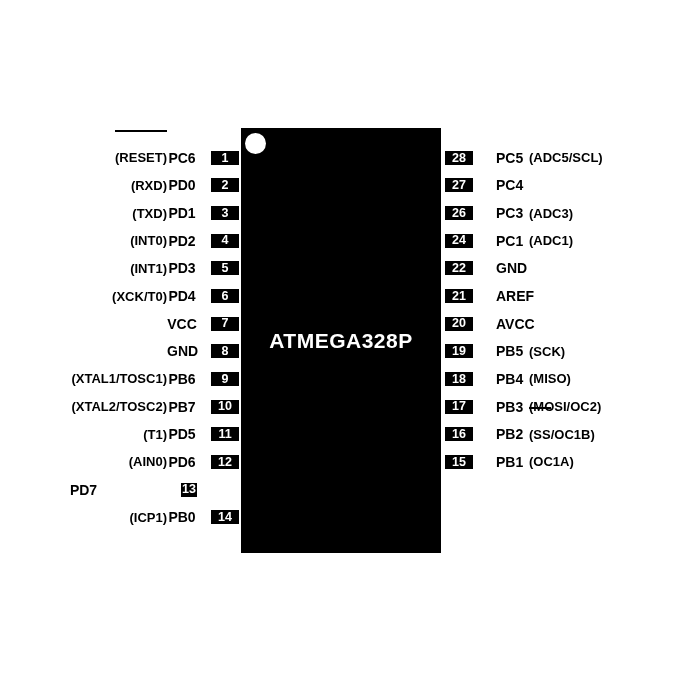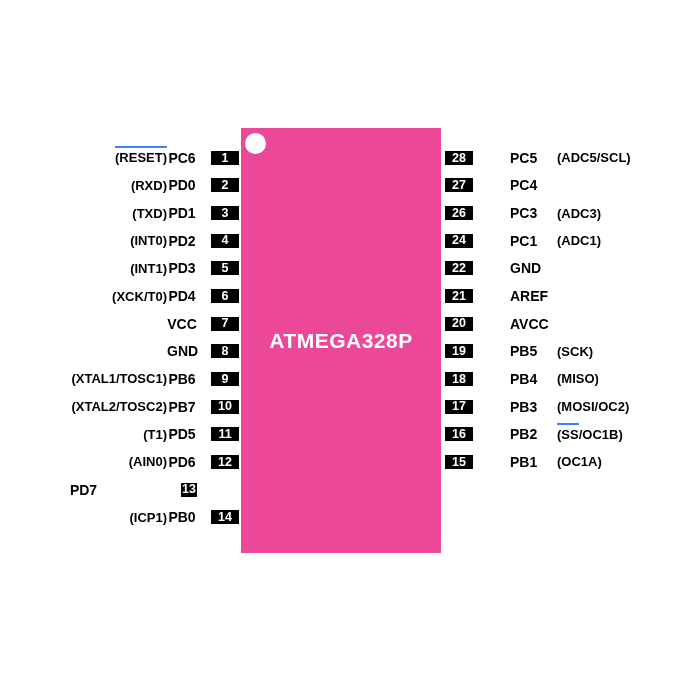--- a/index.html
+++ b/index.html
@@ -1,45 +1,45 @@
 <!DOCTYPE html>
 <html><head>
 <meta charset="utf-8">
 <style>
   * { margin:0; padding:0; box-sizing:border-box; }
   html,body { background:#fff; }
   body { font-family:"Liberation Sans", sans-serif; font-weight:700; color:#000; }
   .canvas { position:relative; width:682px; height:682px; background:#fff; overflow:hidden; }
 
   .chip { position:absolute; left:241px; top:128px; width:200px; height:425px;
-          background:#ec4899; display:flex; align-items:center; justify-content:center; }
+          background:#000000; display:flex; align-items:center; justify-content:center; }
   .dot  { position:absolute; left:4px; top:5px; width:21px; height:21px;
           border-radius:50%; background:#fff; }
   .chip-label { color:#fff; font-size:21px; letter-spacing:0.5px; }
 
   .pins-left  { position:absolute; left:0px;   top:144px; width:239px; }
   .pins-right { position:absolute; left:445px; top:144px; width:237px; }
 
   .row { display:grid; align-items:center; height:27.65px; }
   .lrow { grid-template-columns:1fr 30px 42px; }
-  .rrow { grid-template-columns:28px 56px 1fr;gap:14px; }
+  .rrow { grid-template-columns:28px 56px 1fr; }
 
   .fn { font-size:13px; white-space:nowrap; }
   .nm { font-size:14px; white-space:nowrap; }
   .lrow .fn { text-align:right; }
   .lrow .nm { text-align:center; }
   .rrow .nm { text-align:left; padding-left:23px; }
   .rrow .fn { text-align:left; }
 
   .boxcell { display:flex; align-items:center; height:100%; }
   .lrow .boxcell { padding-left:14px; }
   .box { width:28px; height:14px; background:#000; color:#fff; font-size:12.5px;
          line-height:1; display:flex; align-items:center; justify-content:center; }
 
-  .ol { border-top:2px solid #3b82f6; padding-top:2px; }
+  .ol { border-top:2px solid #000000; padding-top:18px; }
   .ol:empty { display:none; }
 </style>
 </head>
 <body>
 
 <div class="canvas">
 
   <div class="chip">
     <div class="dot"></div>
     <div class="chip-label">ATMEGA328P</div>

